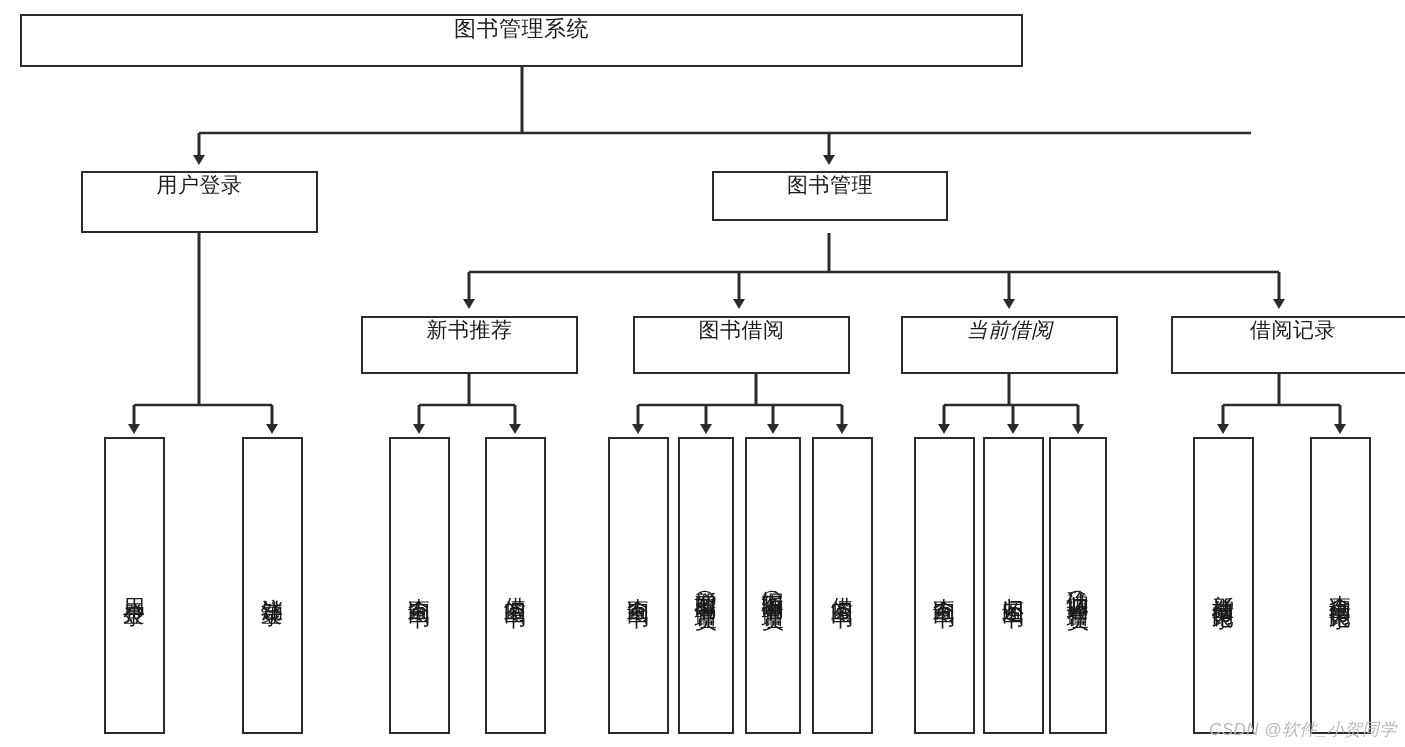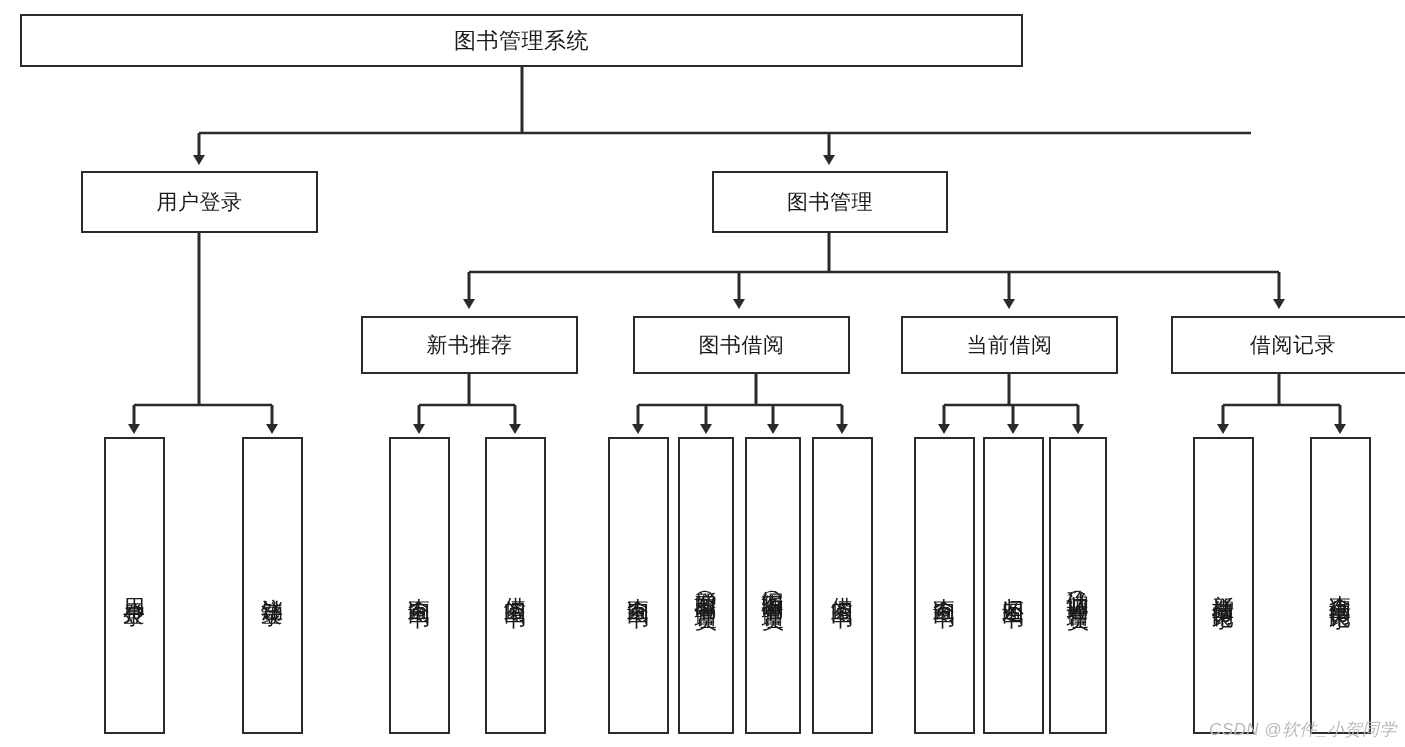--- a/index.html
+++ b/index.html
@@ -16,21 +16,21 @@
     height: 747px;
     background: #ffffff;
     overflow: hidden;
   }
   .node {
     position: absolute;
     box-sizing: border-box;
     background: #ffffff;
     border: 2px solid #2b2b2b;
     display: flex;
-    align-items: center;
+    align-items: flex-start;
     justify-content: center;
     color: #1a1a1a;
   }
   .node .label {
     display: block;
     text-align: center;
     line-height: 1.18;
     letter-spacing: 0.5px;
   }
   
@@ -127,33 +127,33 @@
   </svg>
 
   <div class="node horiz root" style="left:20px; top:14px; width:1003px; height:53px;">
     <span class="label">图书管理系统</span>
   </div>
 
   <div class="node horiz" style="left:81px; top:171px; width:237px; height:62px;">
     <span class="label">用户登录</span>
   </div>
 
-  <div class="node horiz" style="left:712px; top:171px; width:236px; height:62px;">
+  <div class="node horiz" style="left:712px; top:171px; width:236px; height:50px;">
     <span class="label">图书管理</span>
   </div>
 
   <div class="node horiz" style="left:633px; top:316px; width:217px; height:58px;">
     <span class="label">图书借阅</span>
   </div>
 
   <div class="node horiz" style="left:361px; top:316px; width:217px; height:58px;">
     <span class="label">新书推荐</span>
   </div>
 
-  <div class="node horiz" style="left:901px; top:316px; width:217px; height:58px;">
+  <div class="node horiz" style="left:901px; top:316px; width:217px; height:58px;font-style:italic;">
     <span class="label">当前借阅</span>
   </div>
 
   <div class="node horiz" style="left:1171px; top:316px; width:244px; height:58px;">
     <span class="label">借阅记录</span>
   </div>
 
   <div class="node vert" style="left:104px; top:437px; width:61px; height:297px;">
     <span class="label">用户登录</span>
   </div>

